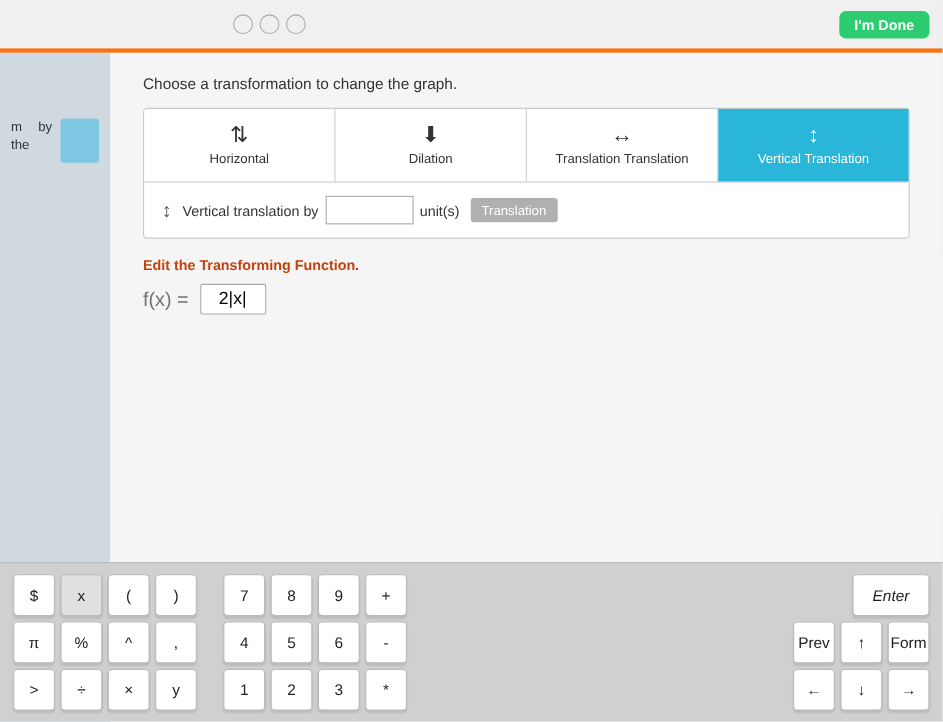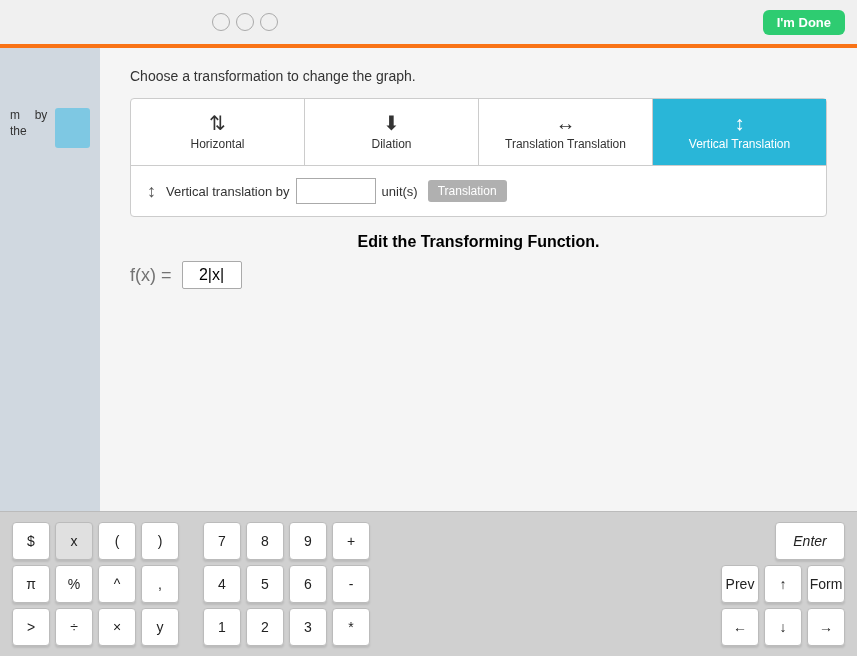--- a/index.html
+++ b/index.html
@@ -155,25 +155,24 @@
       font-size: 12px;
       cursor: pointer;
       margin-left: 4px;
     }
 
     
     .edit-function {
       margin-top: 6px;
     }
     .edit-function-title {
-      font-size: 16px;
+      font-size: 13px;
       font-weight: bold;
-      color: #000000;
+      color: #c2410c;
       margin-bottom: 10px;
-      text-align: center;
     }
     .function-row {
       display: flex;
       align-items: center;
       gap: 10px;
       font-size: 15px;
     }
     .function-label {
       font-size: 18px;
       color: #737373;

